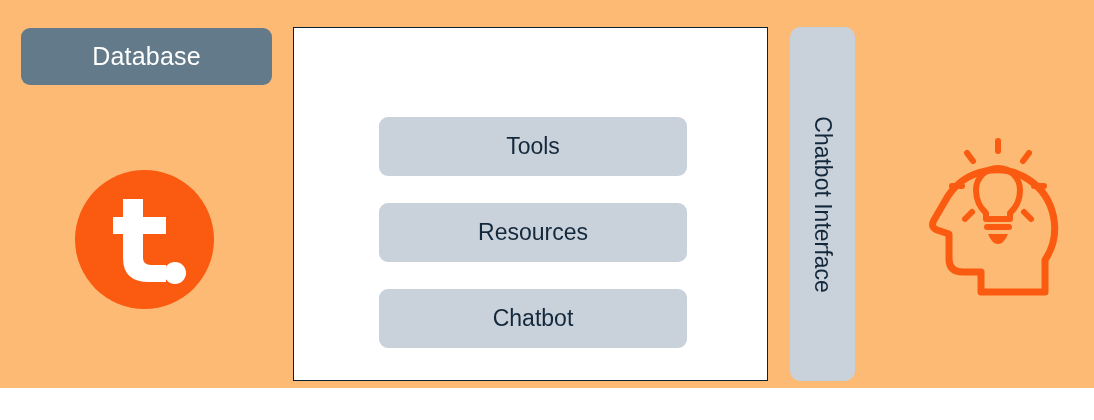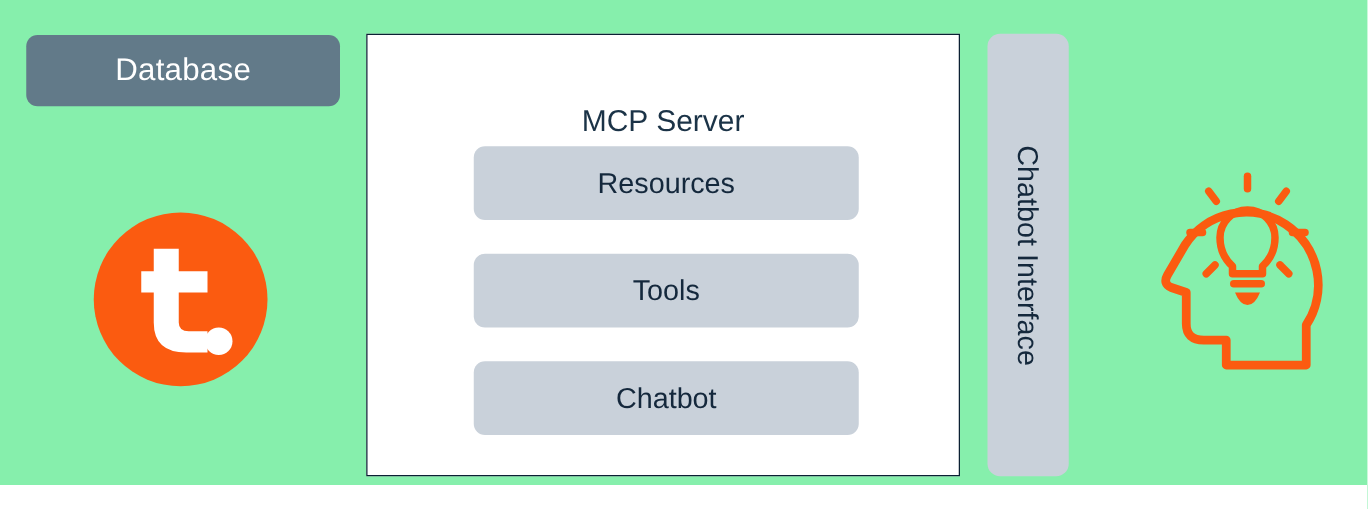--- a/index.html
+++ b/index.html
@@ -7,21 +7,21 @@
     padding: 0;
     background: #ffffff;
   }
   body {
     font-family: "Liberation Sans", sans-serif;
   }
   #canvas {
     position: relative;
     width: 1094px;
     height: 388px;
-    background: #86efac;
+    background: #fdba74;
     overflow: hidden;
   }
 
   
   .database-box {
     position: absolute;
     left: 21px;
     top: 28px;
     width: 251px;
     height: 57px;
@@ -143,28 +143,27 @@
 
   <div class="logo-circle">
     <svg viewBox="0 0 139 139" xmlns="http://www.w3.org/2000/svg" aria-hidden="true">
       <path d="M48 29 H68 V47 H91 V64 H68 V88 Q68 95 76 95 H91 V112 H74
                Q48 112 48 88 V64 H38 V47 H48 Z" fill="#ffffff"></path>
       <circle cx="100" cy="103" r="11" fill="#ffffff"></circle>
     </svg>
   </div>
 
   <div class="mcp-box">
-    <div class="mcp-title">MCP Server</div>
 
     <div class="mcp-items">
       <div class="mcp-item">
-        <span class="mcp-item-label">Resources</span>
+        <span class="mcp-item-label">Tools</span>
       </div>
       <div class="mcp-item">
-        <span class="mcp-item-label">Tools</span>
+        <span class="mcp-item-label">Resources</span>
       </div>
       <div class="mcp-item">
         <span class="mcp-item-label">Chatbot</span>
       </div>
     </div>
   </div>
 
   <div class="chatbot-box">
     <span class="chatbot-label">Chatbot Interface</span>
   </div>

